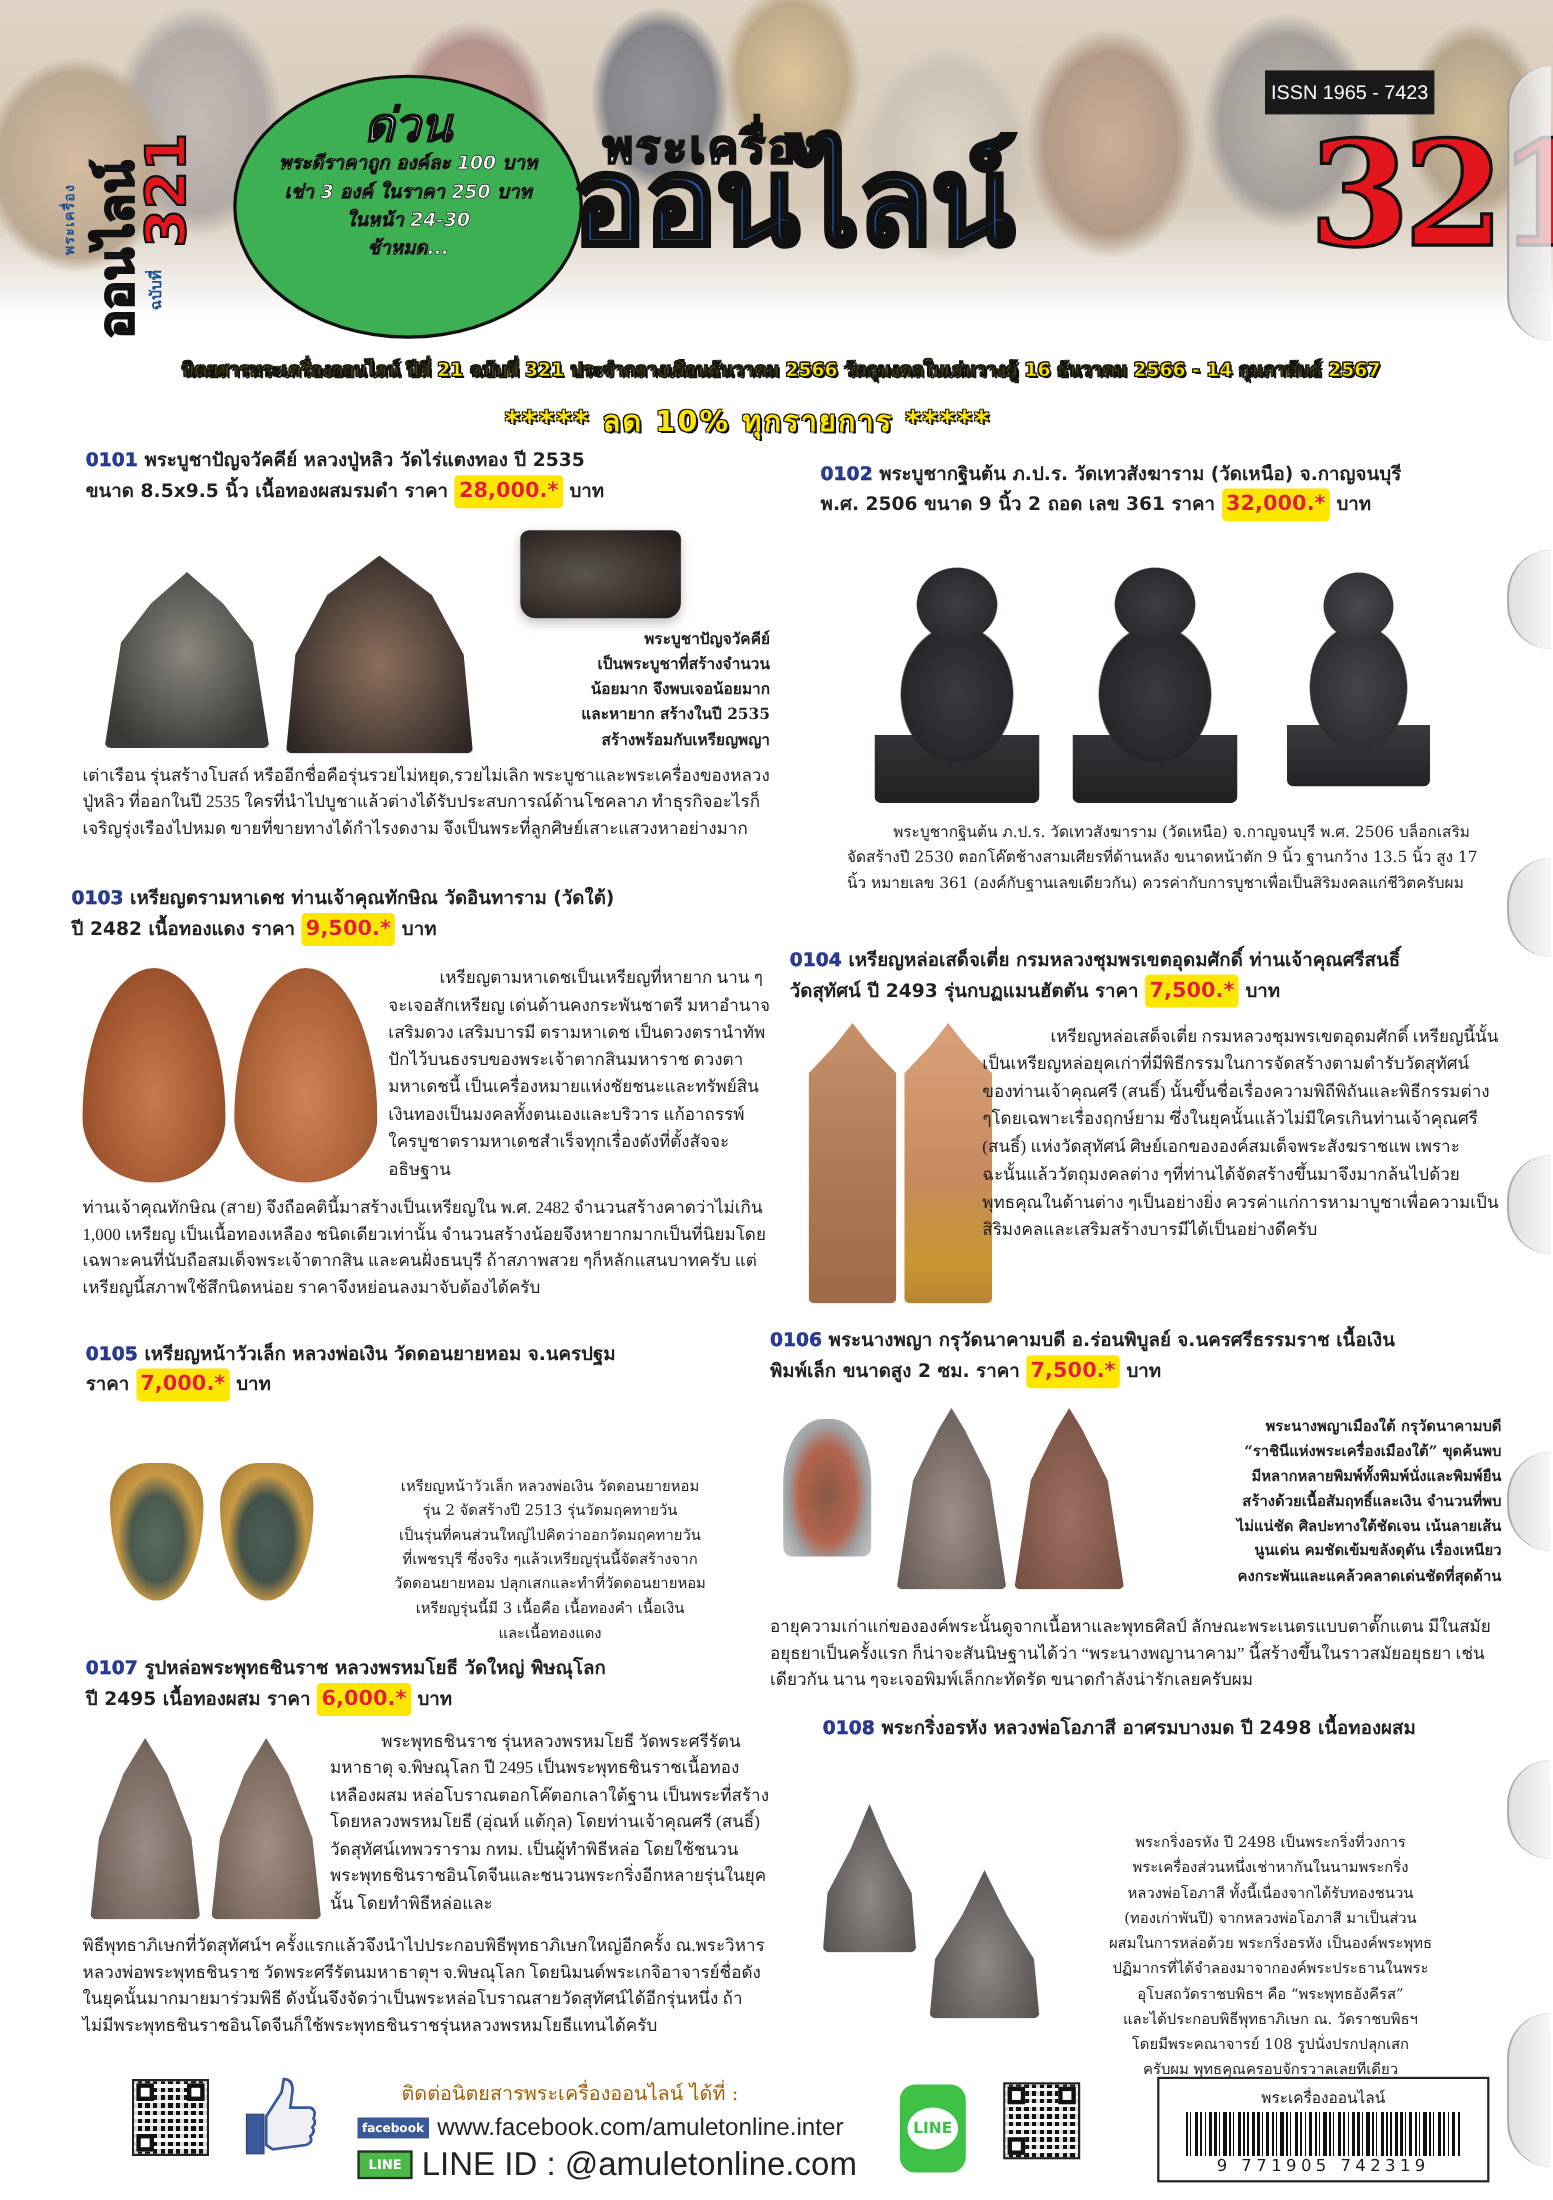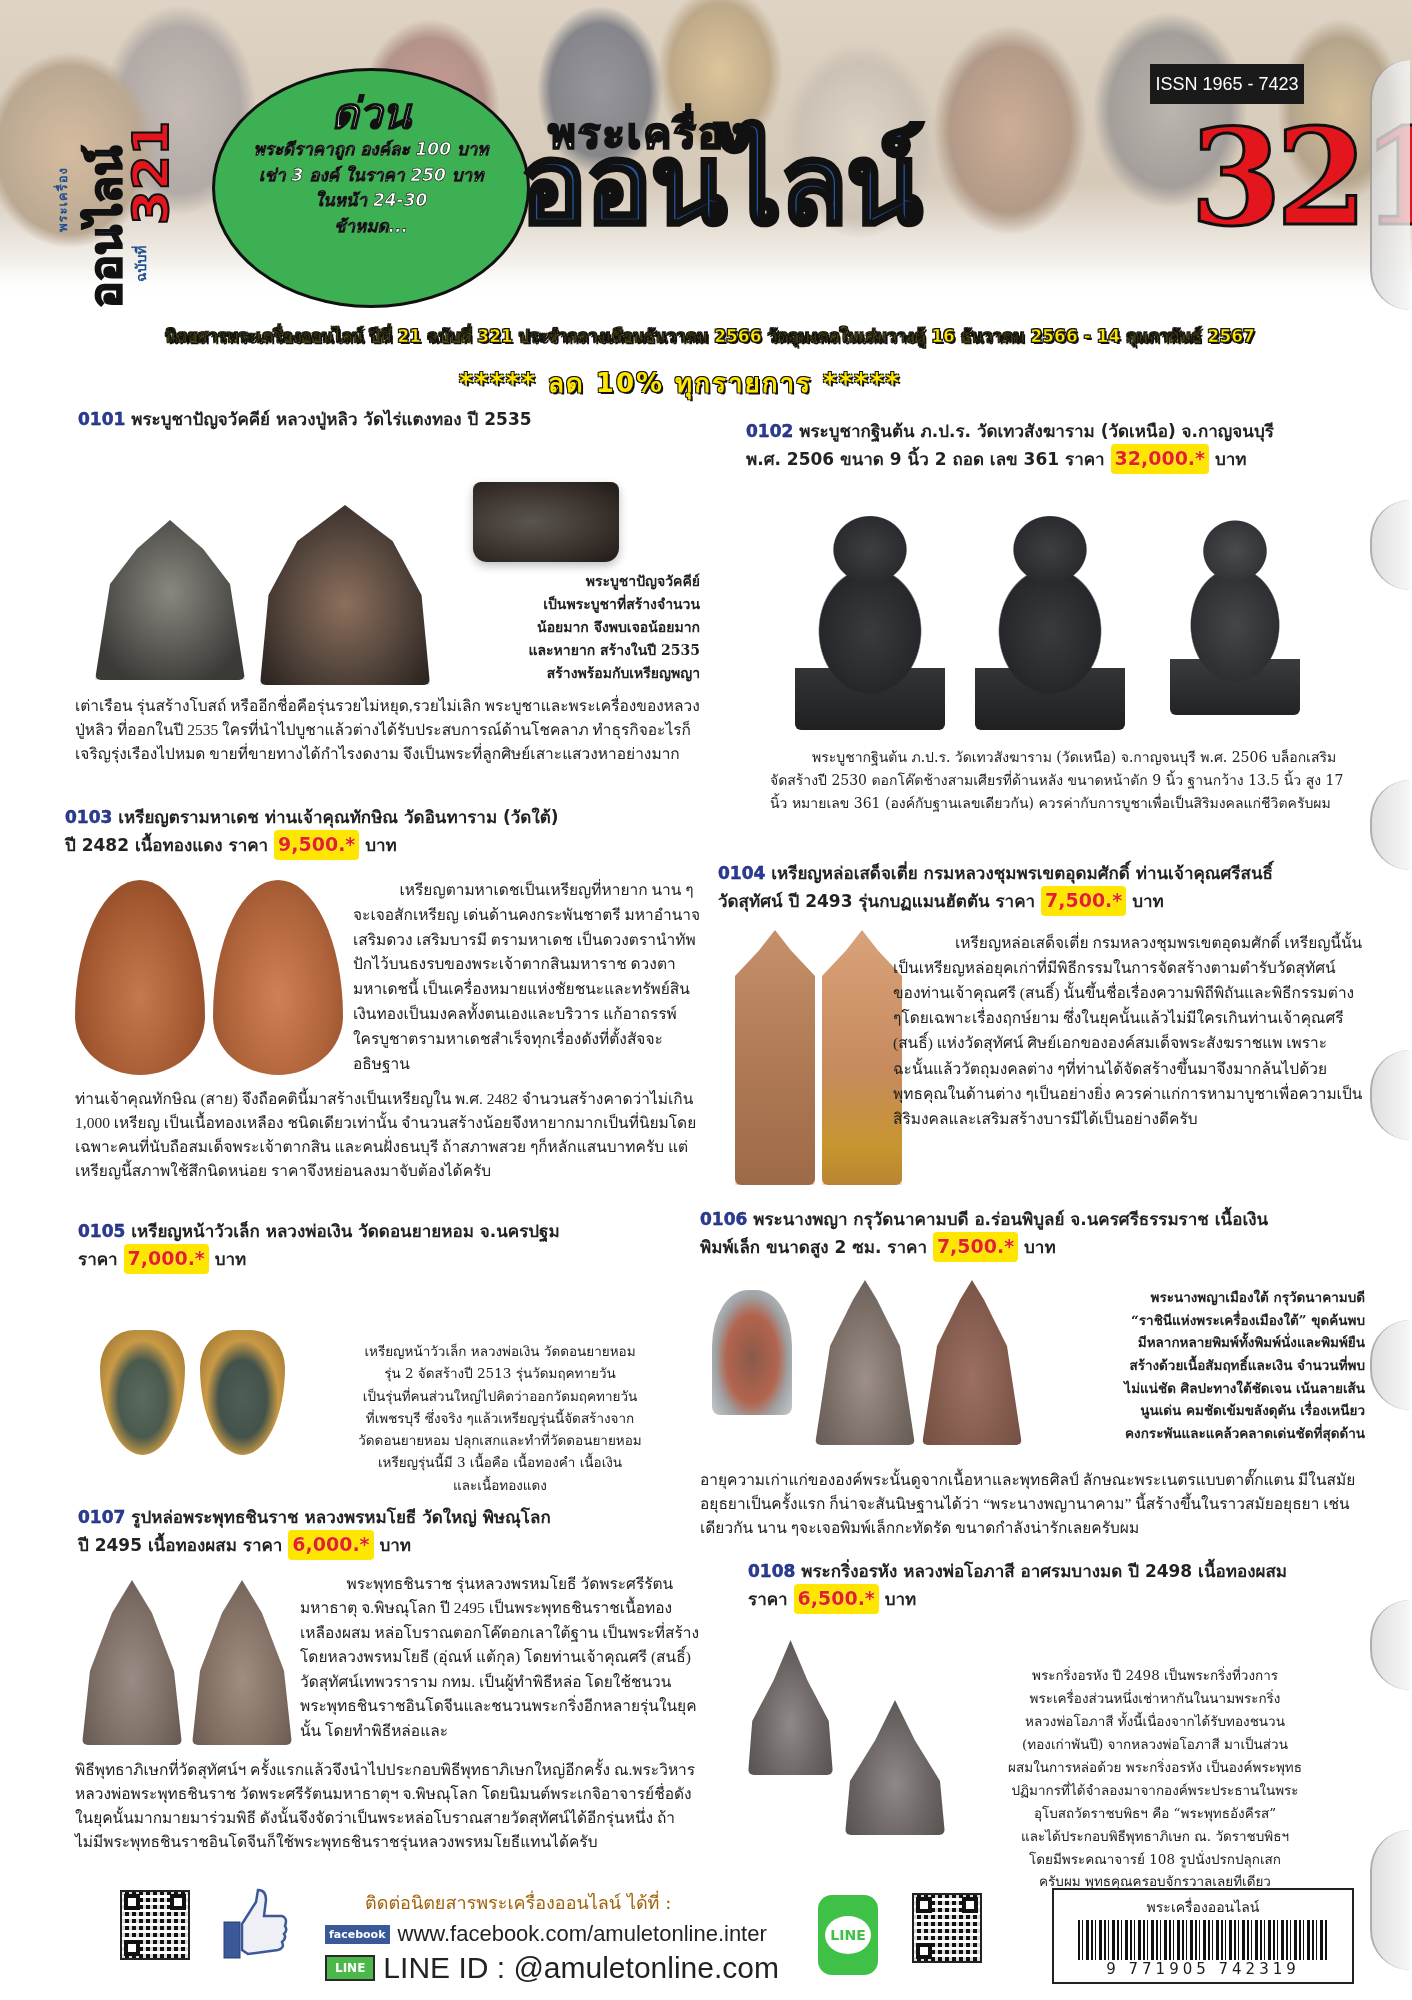--- a/index.html
+++ b/index.html
@@ -118,20 +118,25 @@
   <div class="ornament" style="top:1830px;height:140px;"></div>
 
   <div class="issue-banner">นิตยสารพระเครื่องออนไลน์ ปีที่ 21 ฉบับที่ 321 ประจำกลางเดือนธันวาคม 2566 วัตถุมงคลในเล่มวางตู้ 16 ธันวาคม 2566 - 14 กุมภาพันธ์ 2567</div>
   <div class="discount-banner">***** ลด 10% ทุกรายการ *****</div>
 
   <div class="item" style="left:78px; top:406px; width:620px;">
     <div class="item-title">
       <span class="item-code">0101</span>
       <span>พระบูชาปัญจวัคคีย์ หลวงปู่หลิว วัดไร่แตงทอง ปี 2535</span>
     </div>
+    <div class="item-title">
+      <span>ขนาด 8.5x9.5 นิ้ว เนื้อทองผสมรมดำ ราคา</span>
+      <span class="price">28,000.*</span>
+      <span>บาท</span>
+    </div>
   </div>
   <div class="photo" style="left:95px;top:520px;width:150px;height:160px;background:radial-gradient(ellipse at 50% 45%, #8a877f 0%, #5e5c57 45%, #3b3a37 80%);clip-path:polygon(50% 0,72% 18%,90% 40%,100% 100%,0 100%,10% 40%,28% 18%);"></div>
   <div class="photo" style="left:260px;top:505px;width:170px;height:180px;background:radial-gradient(ellipse at 50% 55%, #8d6f5b 0%, #5a4a40 45%, #2d2622 85%);clip-path:polygon(50% 0,78% 20%,95% 50%,100% 100%,0 100%,5% 50%,22% 20%);"></div>
   <div class="photo" style="left:473px;top:482px;width:146px;height:80px;background:radial-gradient(ellipse at 40% 50%, #5a5550 0%, #3a312c 60%, #1f1a18 100%);border-radius:8px 8px 14px 14px;"></div>
   <div class="desc right" style="position:absolute; left:455px; top:570px; width:245px;">
     <div>พระบูชาปัญจวัคคีย์</div>
     <div>เป็นพระบูชาที่สร้างจำนวน</div>
     <div>น้อยมาก จึงพบเจอน้อยมาก</div>
     <div>และหายาก สร้างในปี 2535</div>
     <div>สร้างพร้อมกับเหรียญพญา</div>
@@ -246,25 +251,20 @@
   </div>
   <div class="photo" style="left:82px;top:1580px;width:100px;height:165px;background:radial-gradient(ellipse at 50% 60%, #9a8c84 0%, #7a6c63 55%, #5a4e48 100%);clip-path:polygon(50% 0,70% 20%,92% 55%,100% 100%,0 100%,8% 55%,30% 20%);box-shadow:none;"></div>
   <div class="photo" style="left:192px;top:1580px;width:100px;height:165px;background:radial-gradient(ellipse at 50% 60%, #a08e82 0%, #806e62 55%, #5e5048 100%);clip-path:polygon(50% 0,70% 20%,92% 55%,100% 100%,0 100%,8% 55%,30% 20%);box-shadow:none;"></div>
   <div class="desc" style="position:absolute; left:300px; top:1572px; width:400px; font-family:'Liberation Serif',serif; font-size:15.5px; line-height:1.58; text-indent:3em;">พระพุทธชินราช รุ่นหลวงพรหมโยธี วัดพระศรีรัตนมหาธาตุ จ.พิษณุโลก ปี 2495 เป็นพระพุทธชินราชเนื้อทองเหลืองผสม หล่อโบราณตอกโค๊ตอกเลาใต้ฐาน เป็นพระที่สร้างโดยหลวงพรหมโยธี (อุ่ณห์ แต้กุล) โดยท่านเจ้าคุณศรี (สนธิ์) วัดสุทัศน์เทพวราราม กทม. เป็นผู้ทำพิธีหล่อ โดยใช้ชนวนพระพุทธชินราชอินโดจีนและชนวนพระกริ่งอีกหลายรุ่นในยุคนั้น โดยทำพิธีหล่อและ</div>
   <div class="desc" style="position:absolute; left:75px; top:1758px; width:625px; font-family:'Liberation Serif',serif; font-size:15.5px; line-height:1.55;">พิธีพุทธาภิเษกที่วัดสุทัศน์ฯ ครั้งแรกแล้วจึงนำไปประกอบพิธีพุทธาภิเษกใหญ่อีกครั้ง ณ.พระวิหารหลวงพ่อพระพุทธชินราช วัดพระศรีรัตนมหาธาตุฯ จ.พิษณุโลก โดยนิมนต์พระเกจิอาจารย์ชื่อดังในยุคนั้นมากมายมาร่วมพิธี ดังนั้นจึงจัดว่าเป็นพระหล่อโบราณสายวัดสุทัศน์ได้อีกรุ่นหนึ่ง ถ้าไม่มีพระพุทธชินราชอินโดจีนก็ใช้พระพุทธชินราชรุ่นหลวงพรหมโยธีแทนได้ครับ</div>
 
   <div class="item" style="left:748px; top:1558px; width:620px;">
     <div class="item-title">
       <span class="item-code">0108</span>
       <span>พระกริ่งอรหัง หลวงพ่อโอภาสี อาศรมบางมด ปี 2498 เนื้อทองผสม</span>
-    </div>
-    <div class="item-title">
-      <span>ราคา</span>
-      <span class="price">6,500.*</span>
-      <span>บาท</span>
     </div>
   </div>
   <div class="photo" style="left:748px;top:1640px;width:85px;height:135px;background:radial-gradient(ellipse at 50% 62%, #8f8a87 0%, #6a6562 50%, #4c4845 100%);clip-path:polygon(50% 0,60% 15%,70% 30%,95% 60%,100% 100%,0 100%,5% 60%,30% 30%,40% 15%);box-shadow:none;"></div>
   <div class="photo" style="left:845px;top:1700px;width:100px;height:135px;background:radial-gradient(ellipse at 50% 62%, #8f8a87 0%, #6a6562 50%, #4c4845 100%);clip-path:polygon(50% 0,60% 15%,70% 30%,95% 60%,100% 100%,0 100%,5% 60%,30% 30%,40% 15%);box-shadow:none;"></div>
   <div class="desc center" style="position:absolute; left:950px; top:1620px; width:410px; font-family:'DejaVu Serif',serif; font-size:13.5px; line-height:1.7;">
     <div>พระกริ่งอรหัง ปี 2498 เป็นพระกริ่งที่วงการ</div>
     <div>พระเครื่องส่วนหนึ่งเช่าหากันในนามพระกริ่ง</div>
     <div>หลวงพ่อโอภาสี ทั้งนี้เนื่องจากได้รับทองชนวน</div>
     <div>(ทองเก่าพันปี) จากหลวงพ่อโอภาสี มาเป็นส่วน</div>
     <div>ผสมในการหล่อด้วย พระกริ่งอรหัง เป็นองค์พระพุทธ</div>

